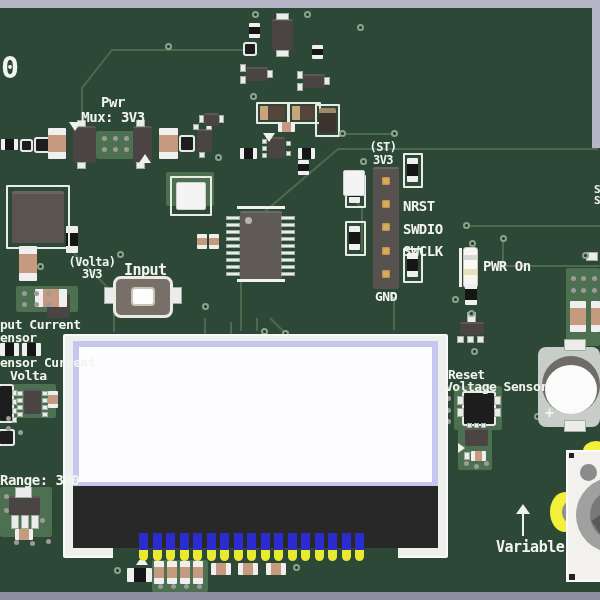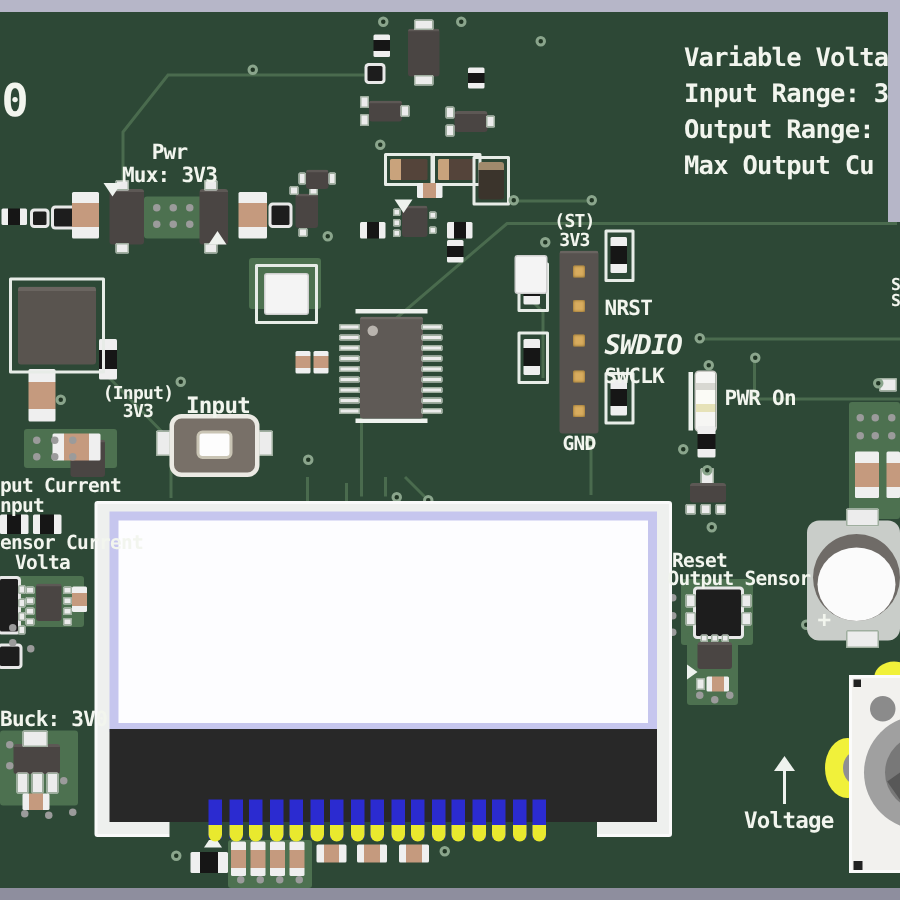--- a/index.html
+++ b/index.html
@@ -346,45 +346,39 @@
 
   <div class="part silk" style="left:459px;top:248px;width:3px;height:39px;"></div>
 
   <div class="part silk" style="left:522px;top:513px;width:2px;height:23px;"></div>
   <div class="part" style="left:516px;top:504px;width:0;height:0;border-left:7px solid transparent;border-right:7px solid transparent;border-bottom:10px solid #eef2ee;"></div>
 
   <div class="lbl" style="left:1px;top:52px;font-size:30px;">0</div>
   <div class="lbl ctr" style="left:68px;top:95px;width:90px;font-size:14px;">Pwr</div>
   <div class="lbl ctr" style="left:68px;top:110px;width:90px;font-size:14px;">Mux: 3V3</div>
 
-  <div style="position:absolute;left:456px;top:27px;width:144px;overflow:hidden;z-index:40;">
-    <div class="lbl" style="position:static;font-size:17px;line-height:24px;">Variable Volta</div>
-    <div class="lbl" style="position:static;font-size:17px;line-height:24px;">Input Range: 3</div>
-    <div class="lbl" style="position:static;font-size:17px;line-height:24px;">Output Range:</div>
-    <div class="lbl" style="position:static;font-size:17px;line-height:24px;">Max Output Cu</div>
-  </div>
 
   <div class="lbl ctr" style="left:362px;top:141px;width:42px;font-size:12px;">(ST)</div>
   <div class="lbl ctr" style="left:362px;top:154px;width:42px;font-size:12px;">3V3</div>
   <div class="lbl" style="left:403px;top:199px;font-size:14px;">NRST</div>
-  <div class="lbl" style="left:403px;top:222px;font-size:18px;font-style:italic;">SWDIO</div>
+  <div class="lbl" style="left:403px;top:222px;font-size:14px;">SWDIO</div>
   <div class="lbl" style="left:403px;top:244px;font-size:14px;">SWCLK</div>
   <div class="lbl ctr" style="left:370px;top:290px;width:32px;font-size:13px;">GND</div>
-  <div class="lbl ctr" style="left:66px;top:256px;width:52px;font-size:12px;">(Input)</div>
+  <div class="lbl ctr" style="left:66px;top:256px;width:52px;font-size:12px;">(Volta)</div>
   <div class="lbl ctr" style="left:66px;top:268px;width:52px;font-size:12px;">3V3</div>
   <div class="lbl" style="left:124px;top:263px;font-size:15px;">Input</div>
   <div class="lbl" style="left:483px;top:259px;font-size:14px;">PWR On</div>
   <div class="lbl" style="left:0px;top:318px;font-size:13px;">put Current</div>
-  <div class="lbl" style="left:0px;top:331px;font-size:13px;">nput</div>
+  <div class="lbl" style="left:0px;top:331px;font-size:13px;">ensor</div>
   <div class="lbl" style="left:0px;top:356px;font-size:13px;">ensor Current</div>
   <div class="lbl" style="left:10px;top:369px;font-size:13px;">Volta</div>
-  <div class="lbl" style="left:0px;top:473px;font-size:14px;">Buck: 3V0</div>
+  <div class="lbl" style="left:0px;top:473px;font-size:14px;">Range: 3V0</div>
   <div class="lbl" style="left:448px;top:368px;font-size:13px;">Reset</div>
-  <div class="lbl" style="left:445px;top:380px;font-size:13px;">Output Sensor</div>
-  <div class="lbl" style="left:496px;top:540px;font-size:15px;">Voltage</div>
+  <div class="lbl" style="left:445px;top:380px;font-size:13px;">Voltage Sensor</div>
+  <div class="lbl" style="left:496px;top:540px;font-size:15px;">Variable</div>
   <div class="lbl" style="left:545px;top:406px;font-size:15px;">+</div>
   <div class="lbl" style="left:594px;top:184px;width:6px;overflow:hidden;font-size:11px;">S</div>
   <div class="lbl" style="left:594px;top:195px;width:6px;overflow:hidden;font-size:11px;">S</div>
 
   <div class="bar" style="left:0;top:0;width:600px;height:8px;background:#b6b6c8;"></div>
   <div class="bar" style="left:592px;top:0;width:8px;height:148px;background:#b6b6c8;"></div>
   <div class="bar" style="left:0;top:592px;width:600px;height:8px;background:#8e8e9e;"></div>
 </div>
 
 </body></html>

